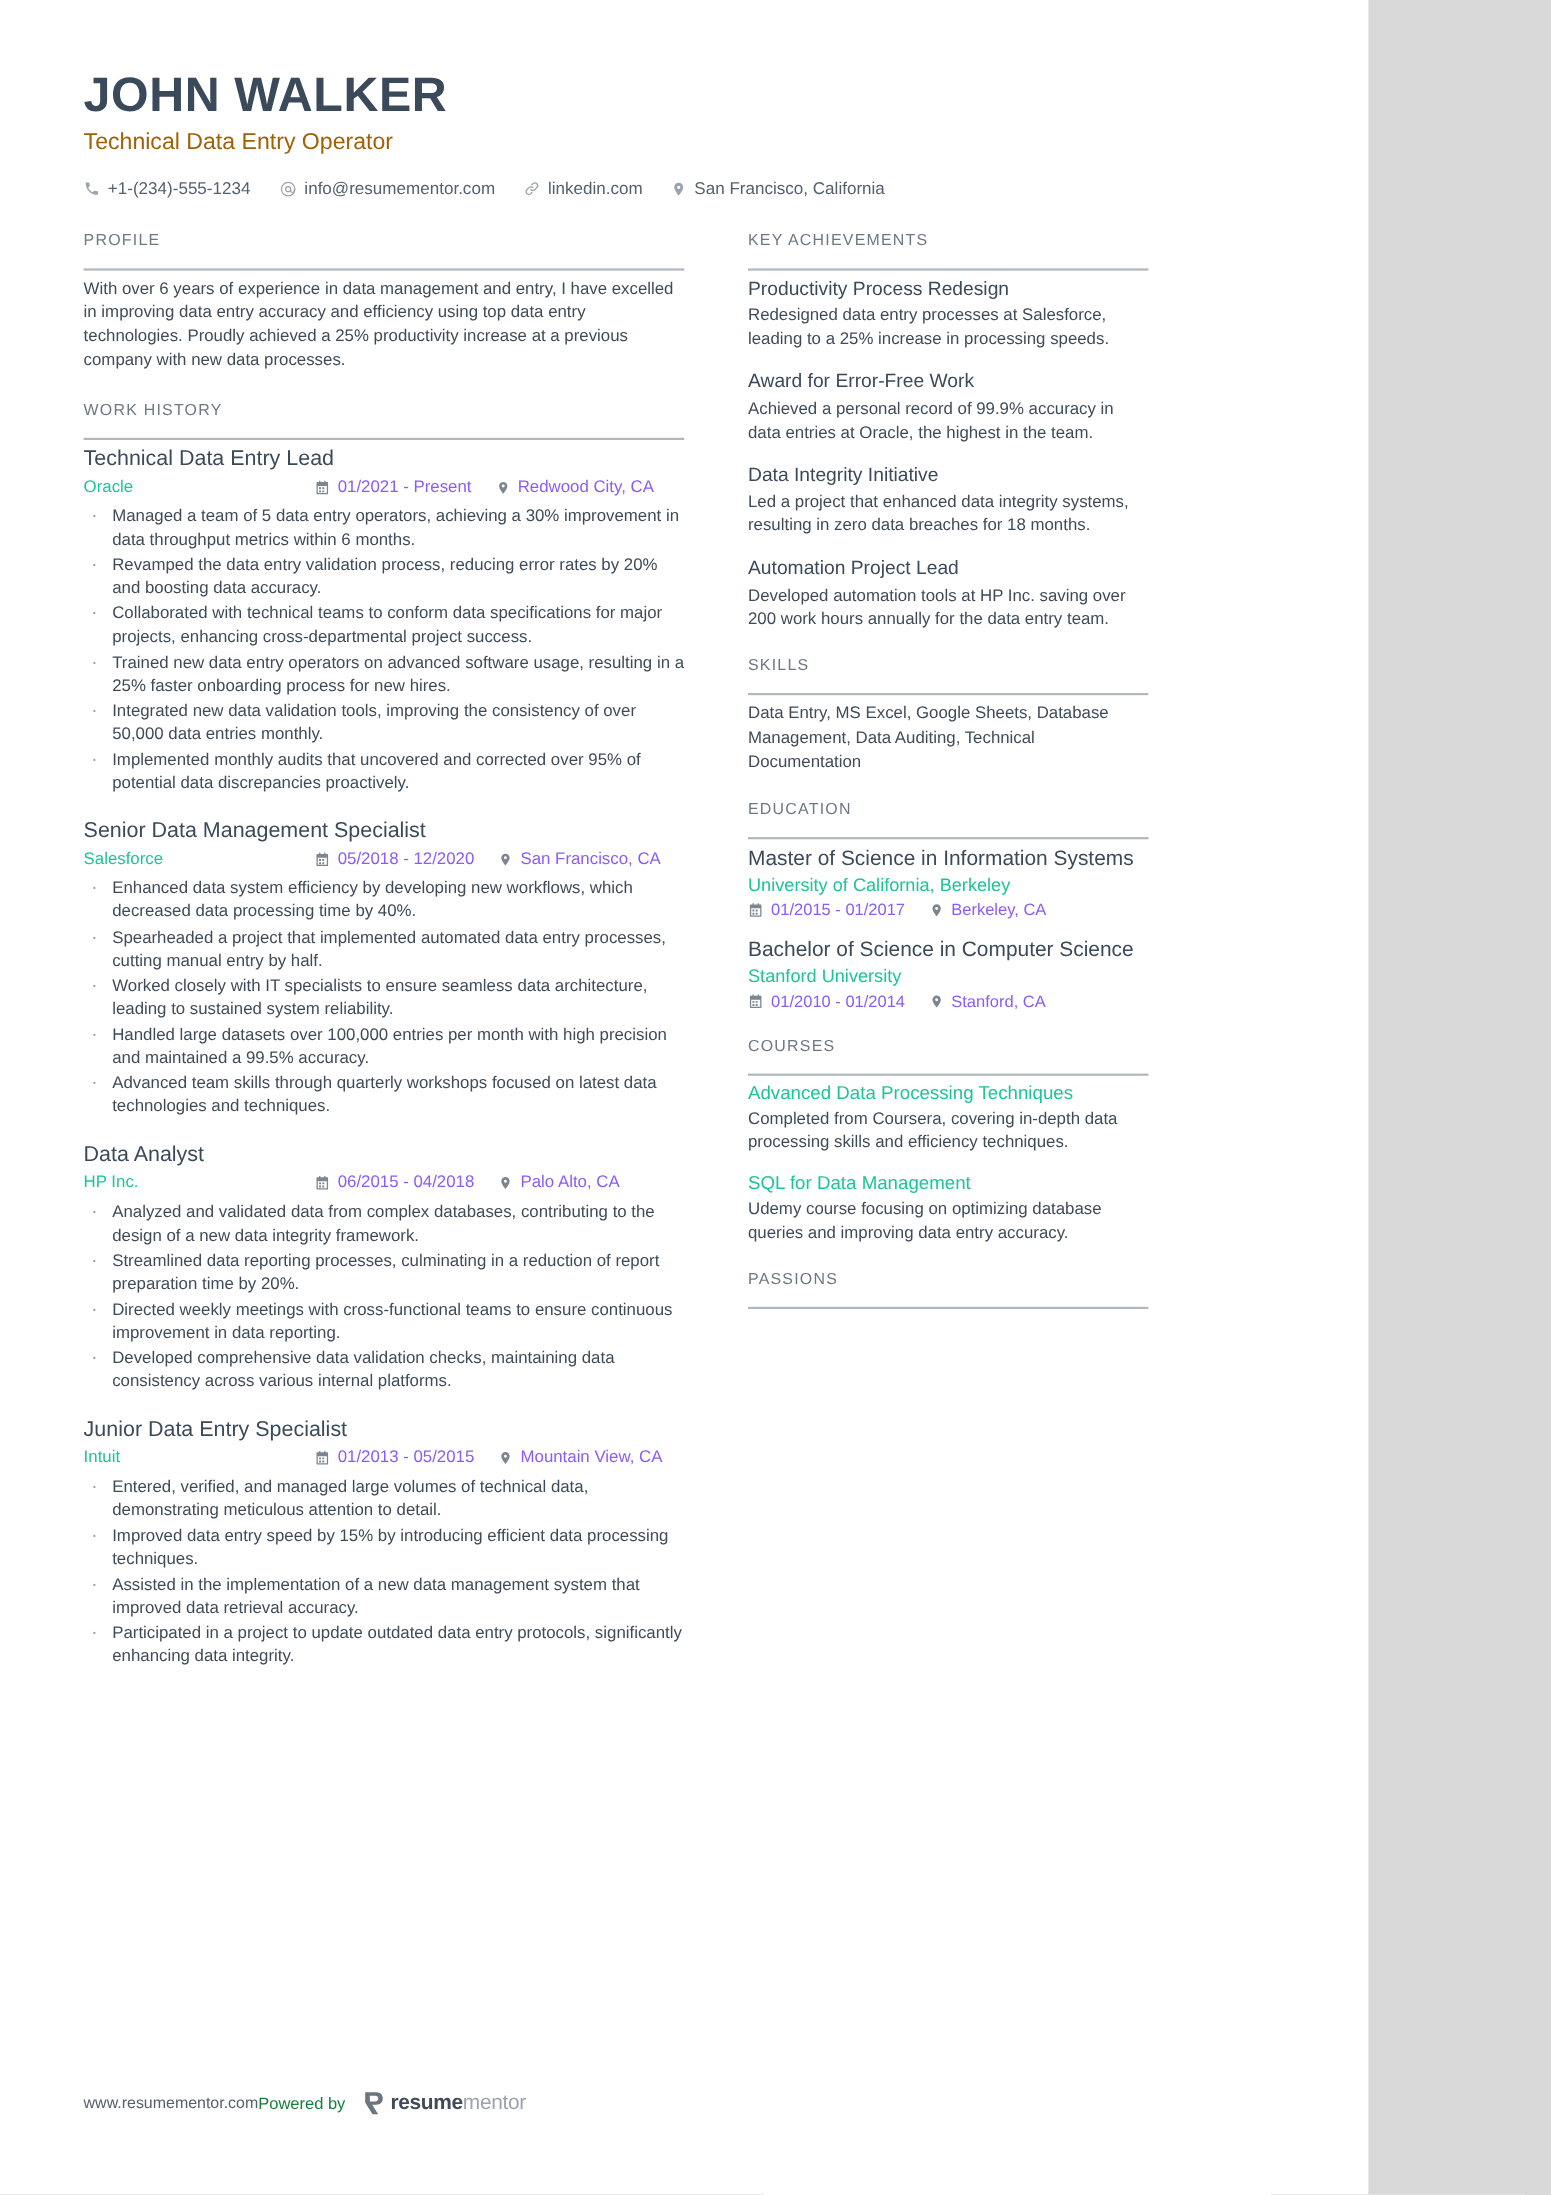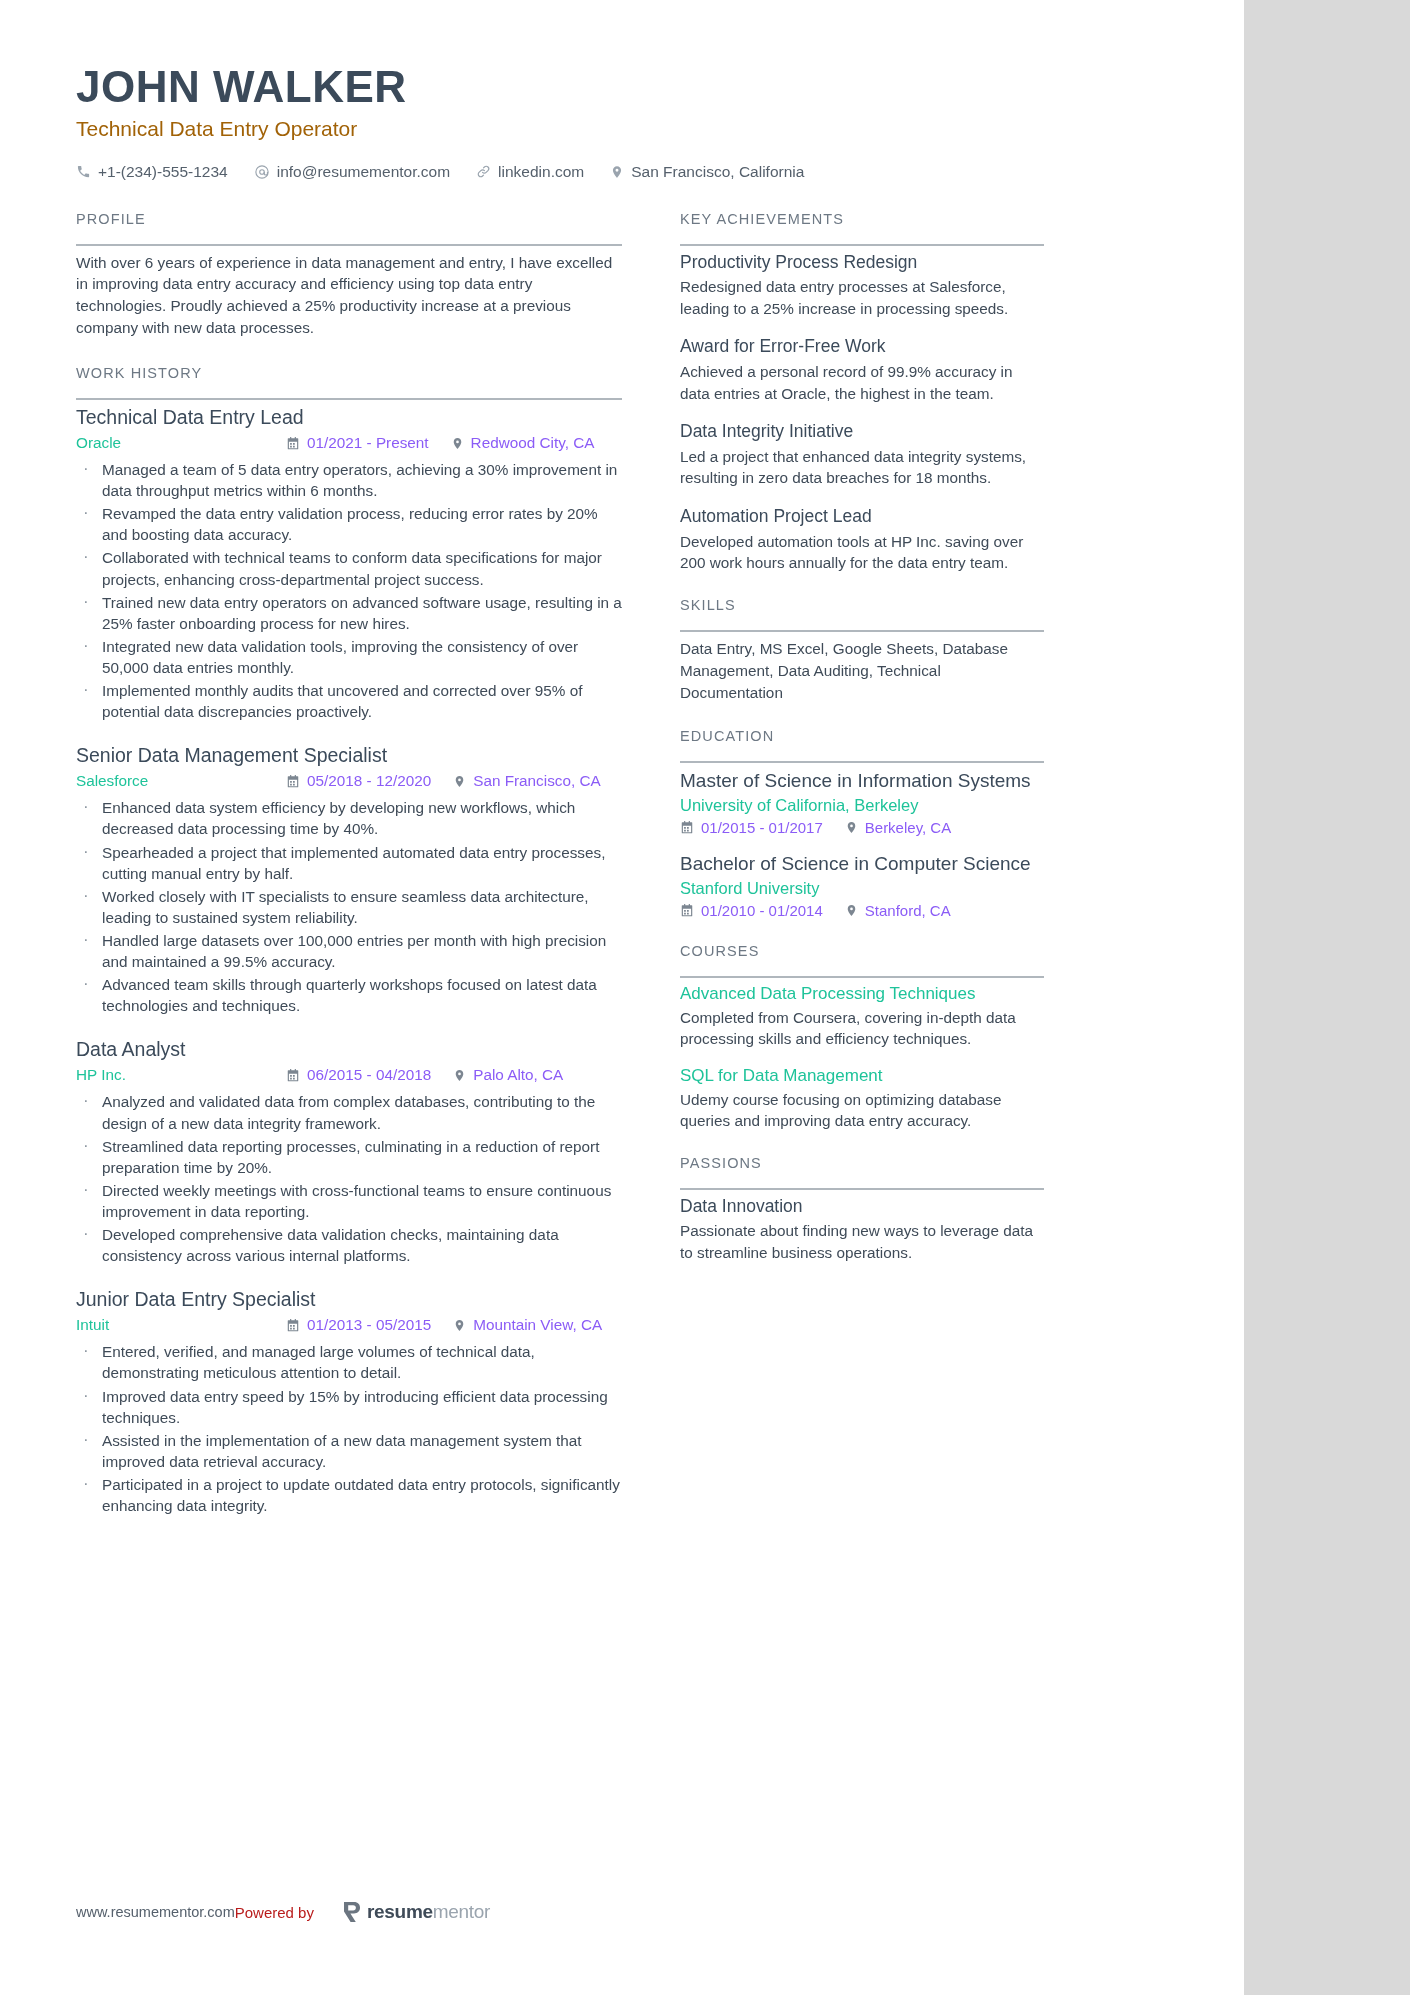--- a/index.html
+++ b/index.html
@@ -175,21 +175,21 @@
   .footer {
     position: absolute;
     left: 76px;
     right: 76px;
     bottom: 72px;
     display: flex;
     align-items: center;
   }
   .footer-url { font-size: 14.5px; color: #55606c; }
   .footer-right { display: flex; align-items: center; }
-  .powered { font-size: 15px; color: #b91c1c; margin-right: 28px; }
+  .powered { font-size: 15px; color: #15803d; margin-right: 16px; }
   .logo-wrap { display: flex; align-items: center; }
   .logo-mark { margin-right: 5px; display: inline-flex; }
   .logo-text { font-size: 19px; letter-spacing: -0.3px; }
   .logo-bold { font-weight: bold; color: #3f4b58; }
   .logo-light { color: #9aa4ae; }
 </style>
 </head>
 <body>
 
 <div class="page">
@@ -425,26 +425,20 @@
   </div>
   <div class="course">
     <div class="course-title">SQL for Data Management</div>
     <div class="course-desc">Udemy course focusing on optimizing database queries and improving data entry accuracy.</div>
   </div>
           </div>
       </div>
 
       <div class="sec-right">
         <div class="sec-head">PASSIONS</div>
-        <div id="passion-list">
-  <div class="passion">
-    <div class="passion-title">Data Innovation</div>
-    <div class="passion-desc">Passionate about finding new ways to leverage data to streamline business operations.</div>
-  </div>
-          </div>
       </div>
 
     </div>
   </div>
 
   <div class="footer">
     <div class="footer-url">www.resumementor.com</div>
     <div class="footer-right">
       <div class="powered">Powered by</div>
       <div class="logo-wrap">

